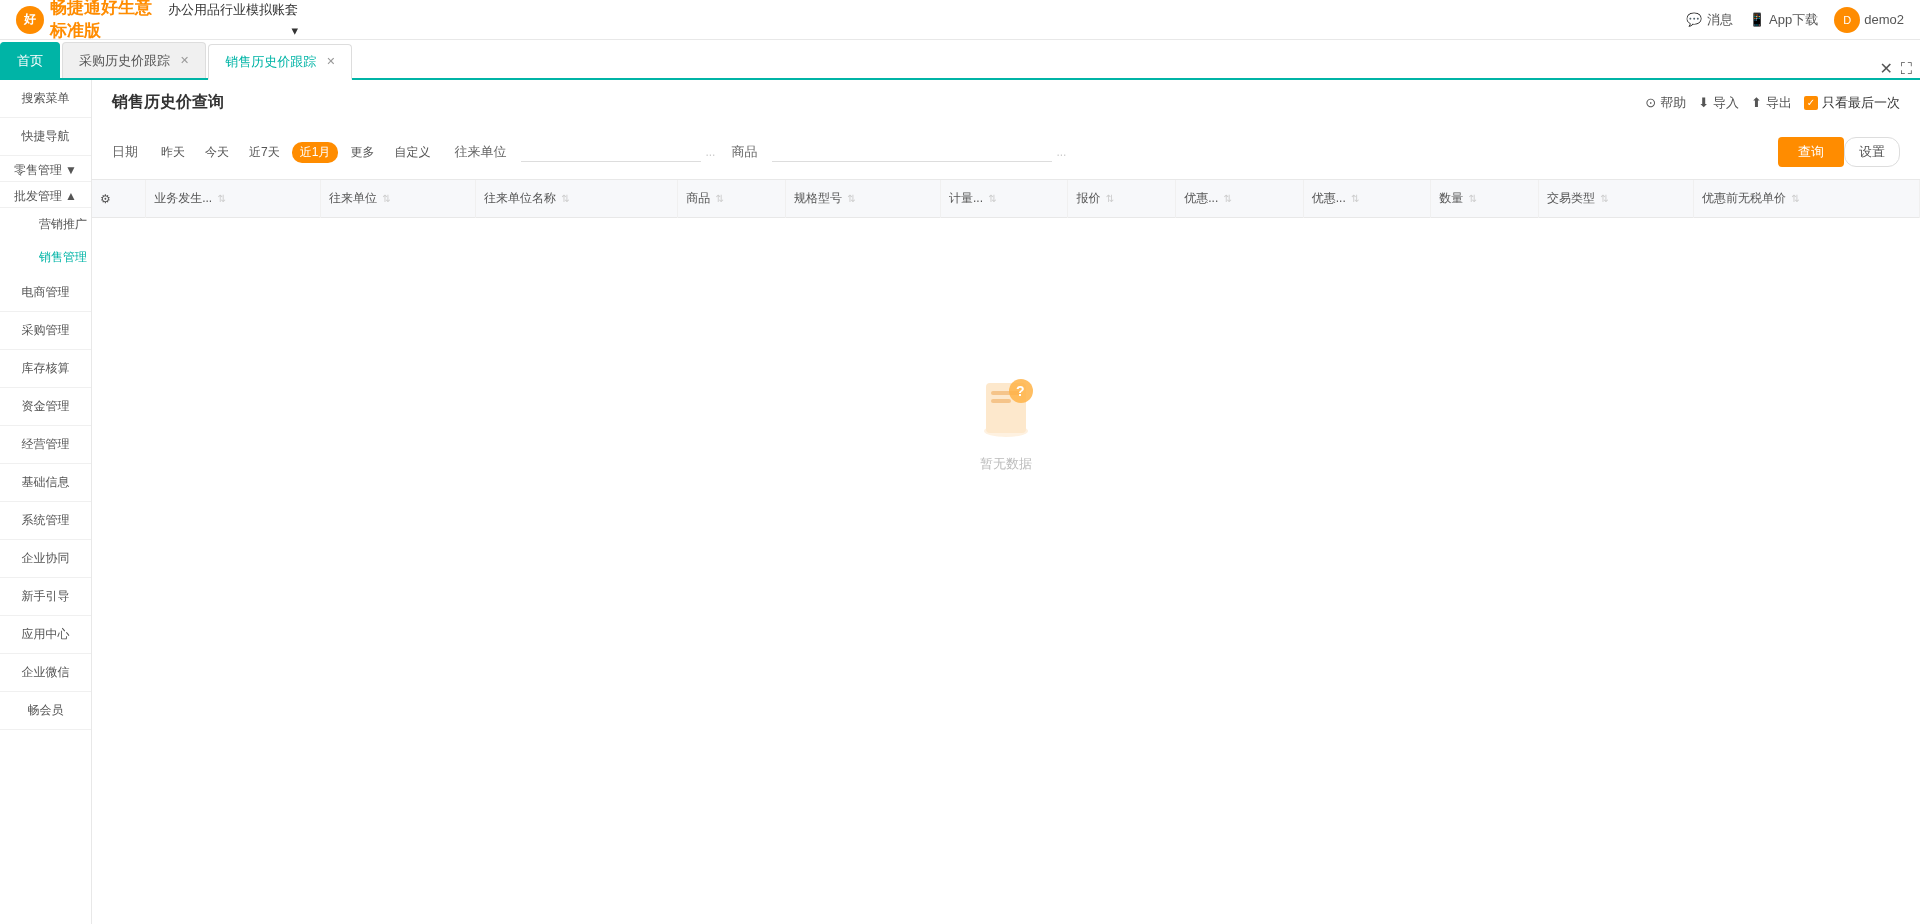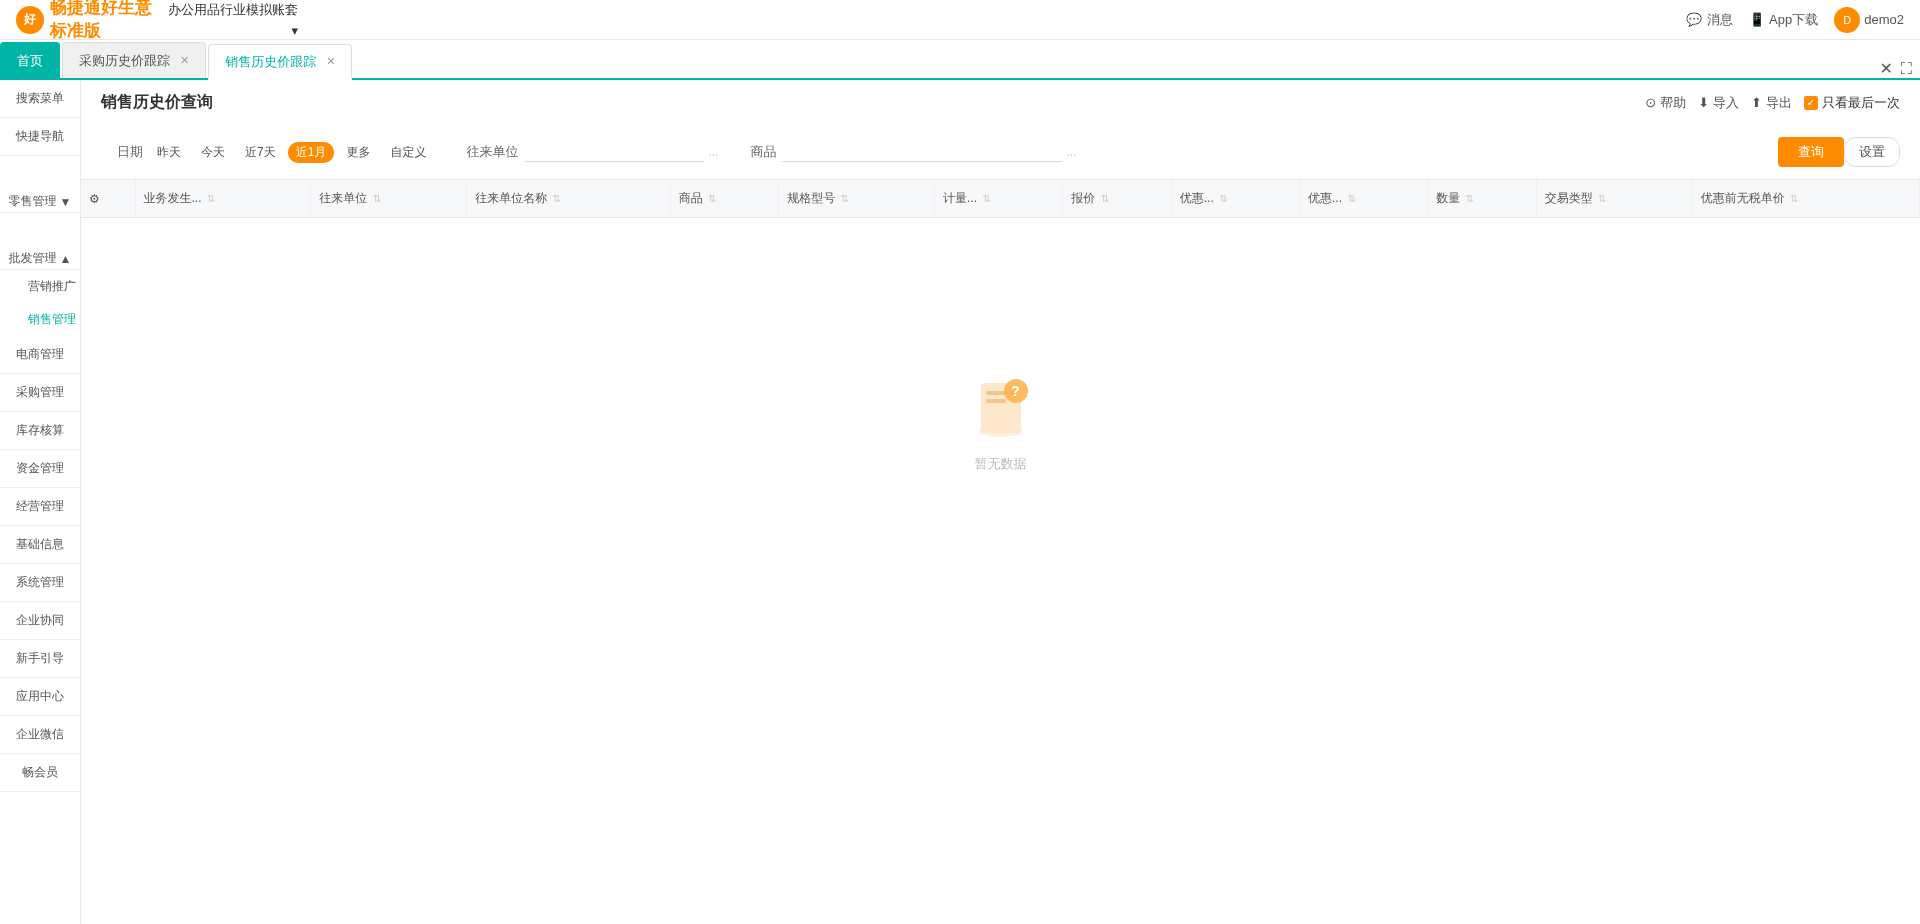--- a/index.html
+++ b/index.html
@@ -22,38 +22,38 @@
     .tab.home { background: #00b4a6; color: white; border-color: #00b4a6; }
     .tab.active { background: white; color: #00b4a6; border-color: #ddd; border-bottom: 2px solid white; margin-bottom: -2px; }
     .tab-close { font-size: 11px; color: #999; cursor: pointer; margin-left: 4px; }
     .tabbar-actions { margin-left: auto; display: flex; align-items: center; padding-right: 8px; gap: 8px; }
     .tabbar-action-btn { cursor: pointer; color: #555; font-size: 16px; }
 
     
     .main-layout { display: flex; flex: 1; overflow: hidden; }
 
     
-    .sidebar { width: 81px; background: #fff; border-right: 1px solid #e8e8e8; display: flex; flex-direction: column; flex-shrink: 0; overflow-y: auto; }
+    .sidebar { width: 92px; background: #fff; border-right: 1px solid #e8e8e8; display: flex; flex-direction: column; flex-shrink: 0; overflow-y: auto; font-family: Liberation Serif, serif; }
     .sidebar-item { padding: 10px 4px; text-align: center; cursor: pointer; color: #555; font-size: 12px; border-bottom: 1px solid #f0f0f0; }
 
     
     .content { flex: 1; display: flex; flex-direction: column; overflow: hidden; background: #f5f7fa; justify-content: space-between; }
 
     
     .page-header { background: #fff; padding: 12px 20px 0; display: flex; align-items: center; justify-content: space-between; flex-shrink: 0; }
     .page-title { font-size: 16px; font-weight: bold; color: #333; padding-bottom: 12px; }
     .page-header-actions { display: flex; align-items: center; gap: 12px; padding-bottom: 12px; }
     .page-action-btn { display: flex; align-items: center; gap: 4px; color: #555; font-size: 13px; cursor: pointer; }
     .checkbox-label { display: flex; align-items: center; gap: 4px; color: #333; font-size: 13px; cursor: pointer; }
     .checkbox-checked { width: 14px; height: 14px; background: #ff8c00; border-radius: 2px; display: flex; align-items: center; justify-content: center; color: white; font-size: 10px; }
 
     
     .filter-bar { background: #fff; padding: 12px 20px; border-bottom: 1px solid #e8e8e8; flex-shrink: 0; }
     .filter-row { display: flex; align-items: center; gap: 16px; flex-wrap: wrap; }
-    .filter-item { display: flex; align-items: center; gap: 6px; margin-left: 16px; }
+    .filter-item { display: flex; align-items: center; gap: 15px; }
     .filter-label { color: #666; font-size: 13px; white-space: nowrap; }
     .date-buttons { display: flex; align-items: center; gap: 4px; }
     .date-btn { padding: 2px 8px; border-radius: 3px; font-size: 12px; cursor: pointer; color: #555; background: none; border: none; }
     .date-btn.active { background: #ff8c00; color: white; border-radius: 10px; }
     .date-range { font-size: 12px; color: #666; margin-top: 2px; }
     .filter-input { display: flex; align-items: center; gap: 4px; }
     .filter-input input { border: none; border-bottom: 1px solid #ddd; outline: none; font-size: 13px; width: 160px; padding: 2px 4px; color: #333; }
     .filter-dots { color: #ccc; font-size: 12px; cursor: pointer; }
     .search-btn { background: #ff8c00; color: white; border: none; border-radius: 4px; padding: 6px 20px; font-size: 13px; cursor: pointer; }
     .settings-btn { background: none; border: 1px solid #ddd; border-radius: 12px; padding: 5px 14px; font-size: 13px; cursor: pointer; color: #555; }
@@ -65,21 +65,21 @@
     thead tr { background: #f7f8fa; border-bottom: 1px solid #e8e8e8; }
     th { padding: 10px 8px; text-align: left; color: #555; font-weight: normal; white-space: nowrap; border-right: 1px solid #f0f0f0; position: relative; cursor: pointer; }
     th .sort-icon { color: #ccc; font-size: 10px; margin-left: 2px; }
 
     
     .empty-state { display: flex; flex-direction: column; align-items: center; justify-content: center; height: 400px; color: #bbb; }
     .empty-icon { width: 80px; height: 80px; margin-bottom: 12px; }
     .empty-text { font-size: 13px; color: #bbb; }
 
     
-    .sidebar-group { padding: 6px 4px 2px; display: flex; align-items: center; justify-content: center; gap: 3px; cursor: pointer; color: #555; font-size: 12px; border-bottom: 1px solid #f0f0f0; margin-top: 31px; }
+    .sidebar-group { padding: 6px 4px 2px; display: flex; align-items: center; justify-content: center; gap: 3px; cursor: pointer; color: #555; font-size: 12px; border-bottom: 1px solid #f0f0f0; }
     .sidebar-sub { padding: 8px 4px; text-align: right; color: #555; font-size: 12px; cursor: pointer; }
     .sidebar-sub.active { color: #00b4a6; }
   </style>
 </head>
 <body>
 
 <div class="topbar">
   <div class="topbar-left">
     <div class="logo-area">
       <div class="logo-circle">好</div>

